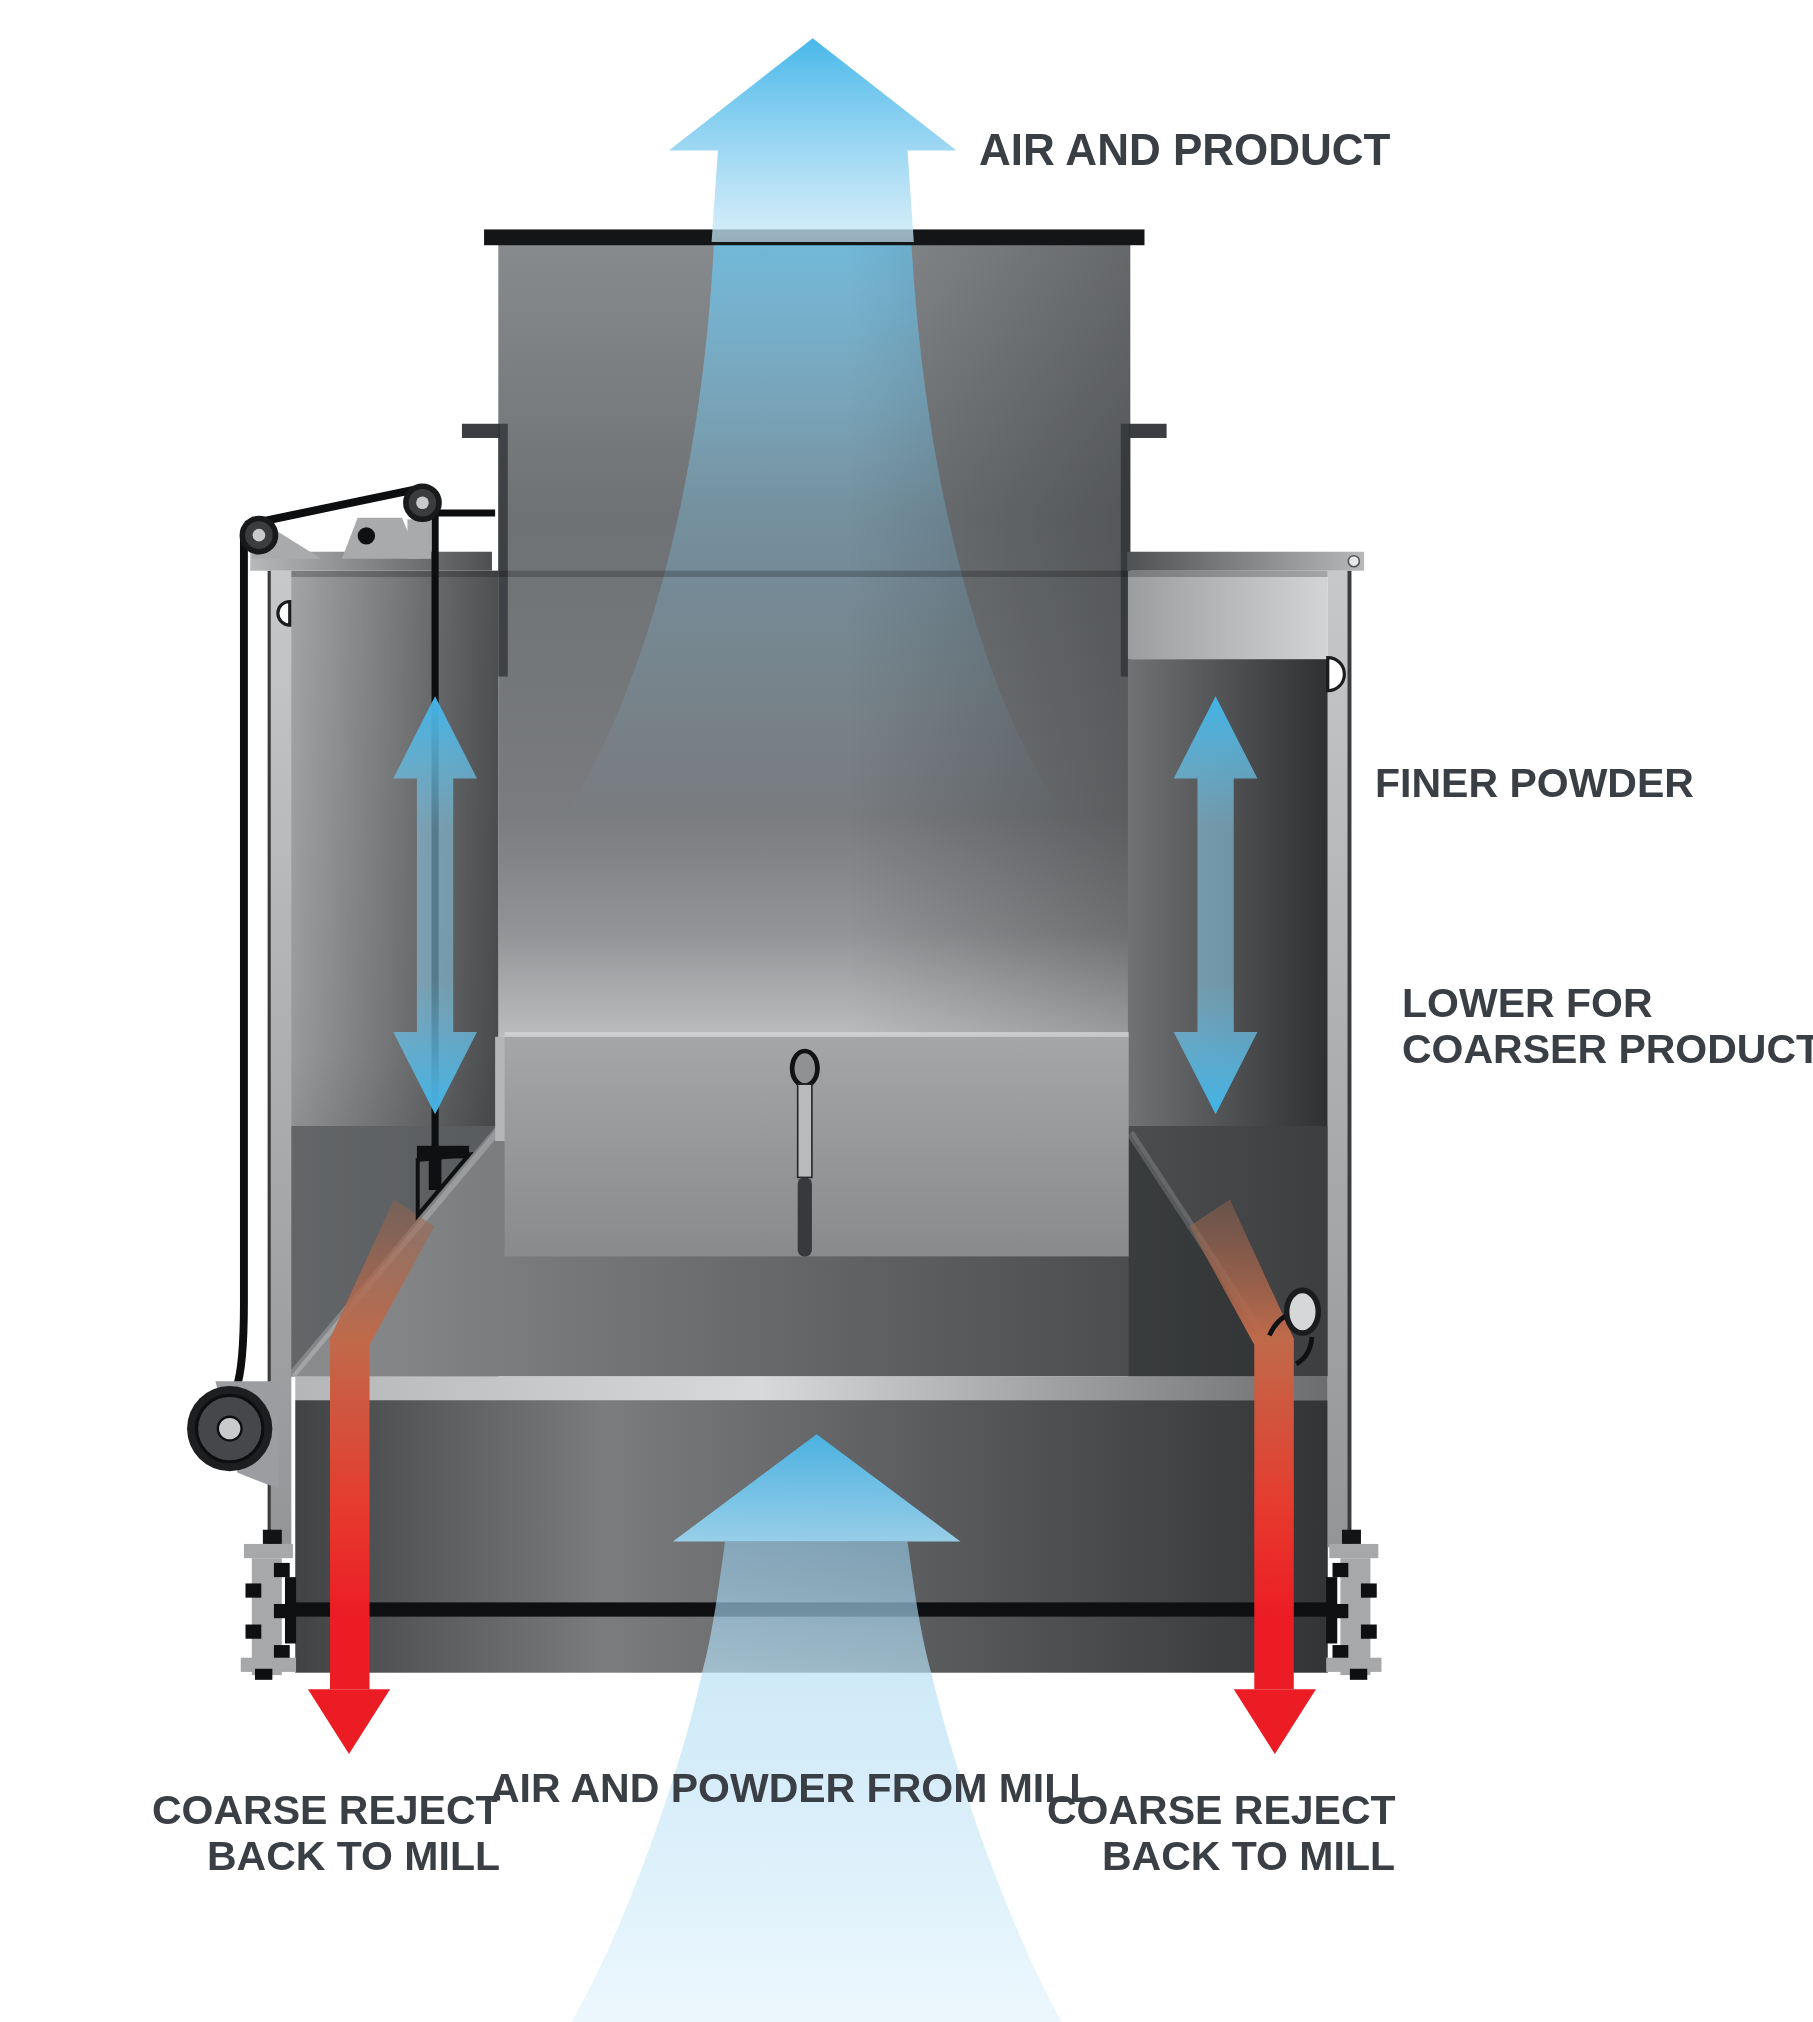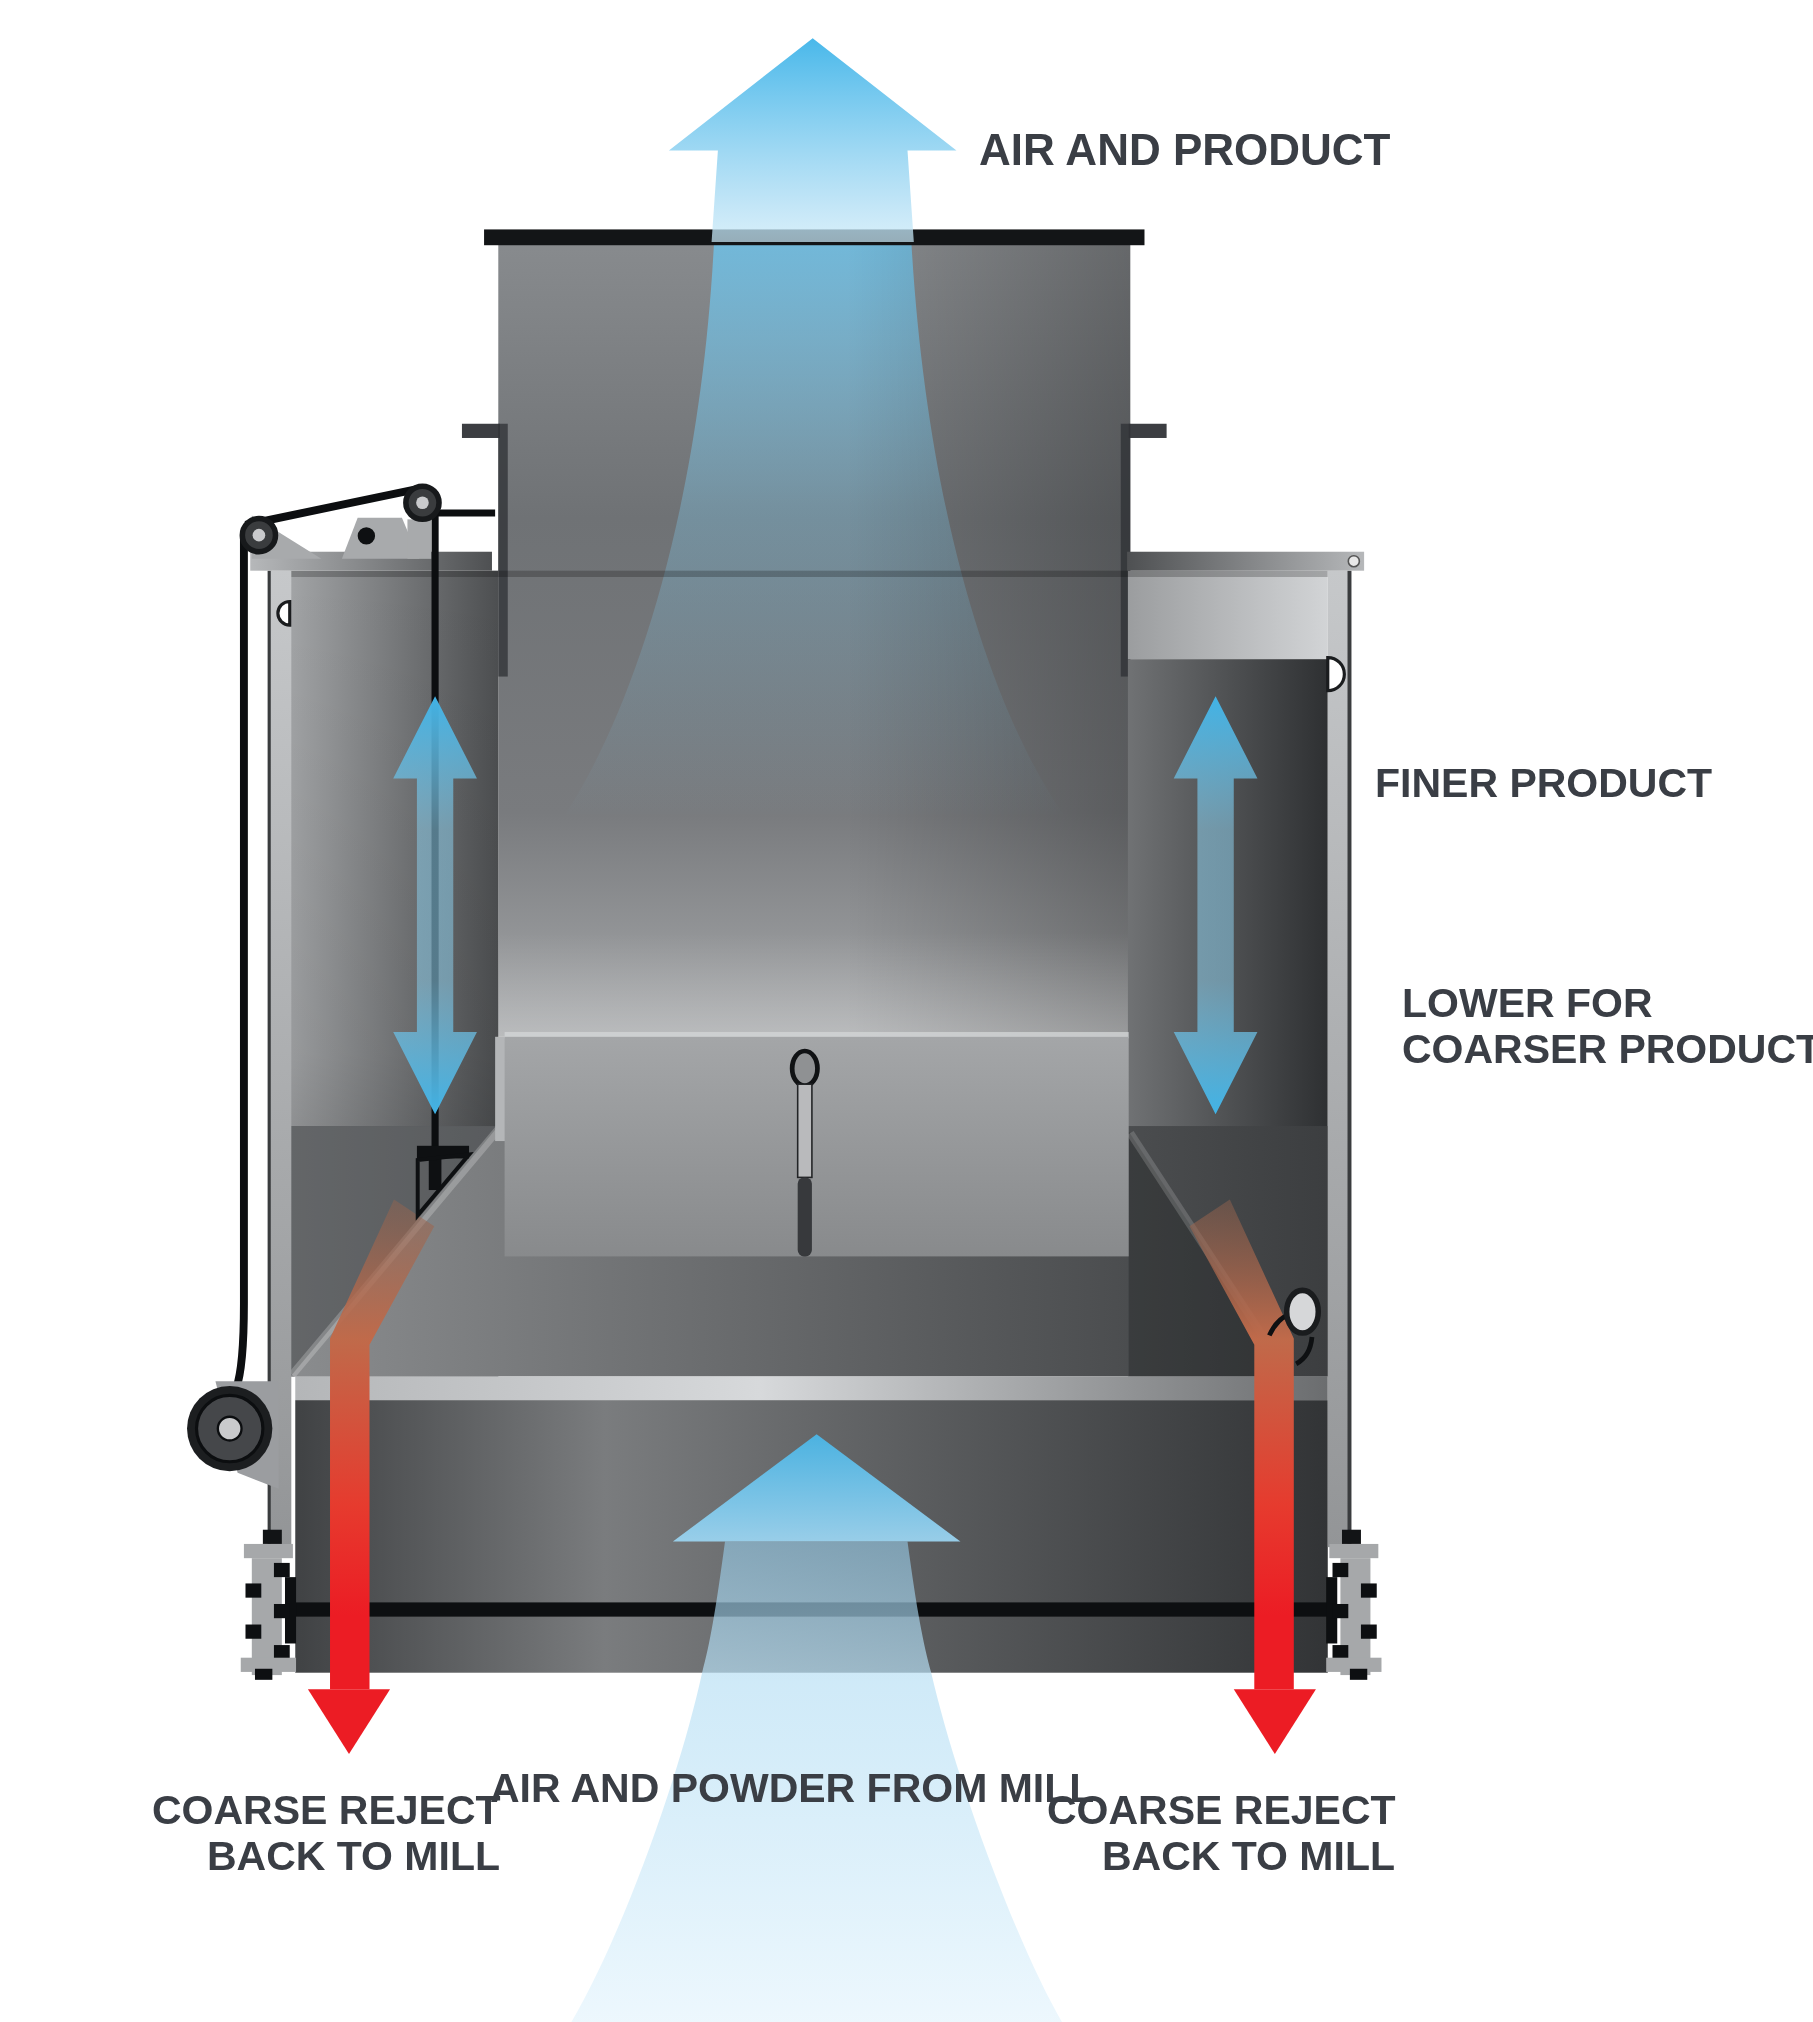--- a/index.html
+++ b/index.html
@@ -265,21 +265,21 @@
   <g>
     <path d="M1546,1690 Q1556,1668 1572,1664" stroke="#0e1012" stroke-width="6" fill="none"></path>
     <path d="M1600,1692 Q1598,1716 1580,1726" stroke="#0e1012" stroke-width="6" fill="none"></path>
     <ellipse cx="1588" cy="1660" rx="20" ry="27" fill="#d6d7d9" stroke="#1a1c1e" stroke-width="7"></ellipse>
   </g>
 </svg>
 
   <div class="label" id="lbl-air-product">AIR AND PRODUCT</div>
 
   <div class="label" id="lbl-raise">
-    <div>FINER PRODUCT</div>
+    <div>FINER POWDER</div>
   </div>
 
   <div class="label" id="lbl-lower">
     <div>LOWER FOR</div>
     <div>COARSER PRODUCT</div>
   </div>
 
   <div class="label ctr" id="lbl-reject-left">
     <div>COARSE REJECT</div>
     <div>BACK TO MILL</div>

